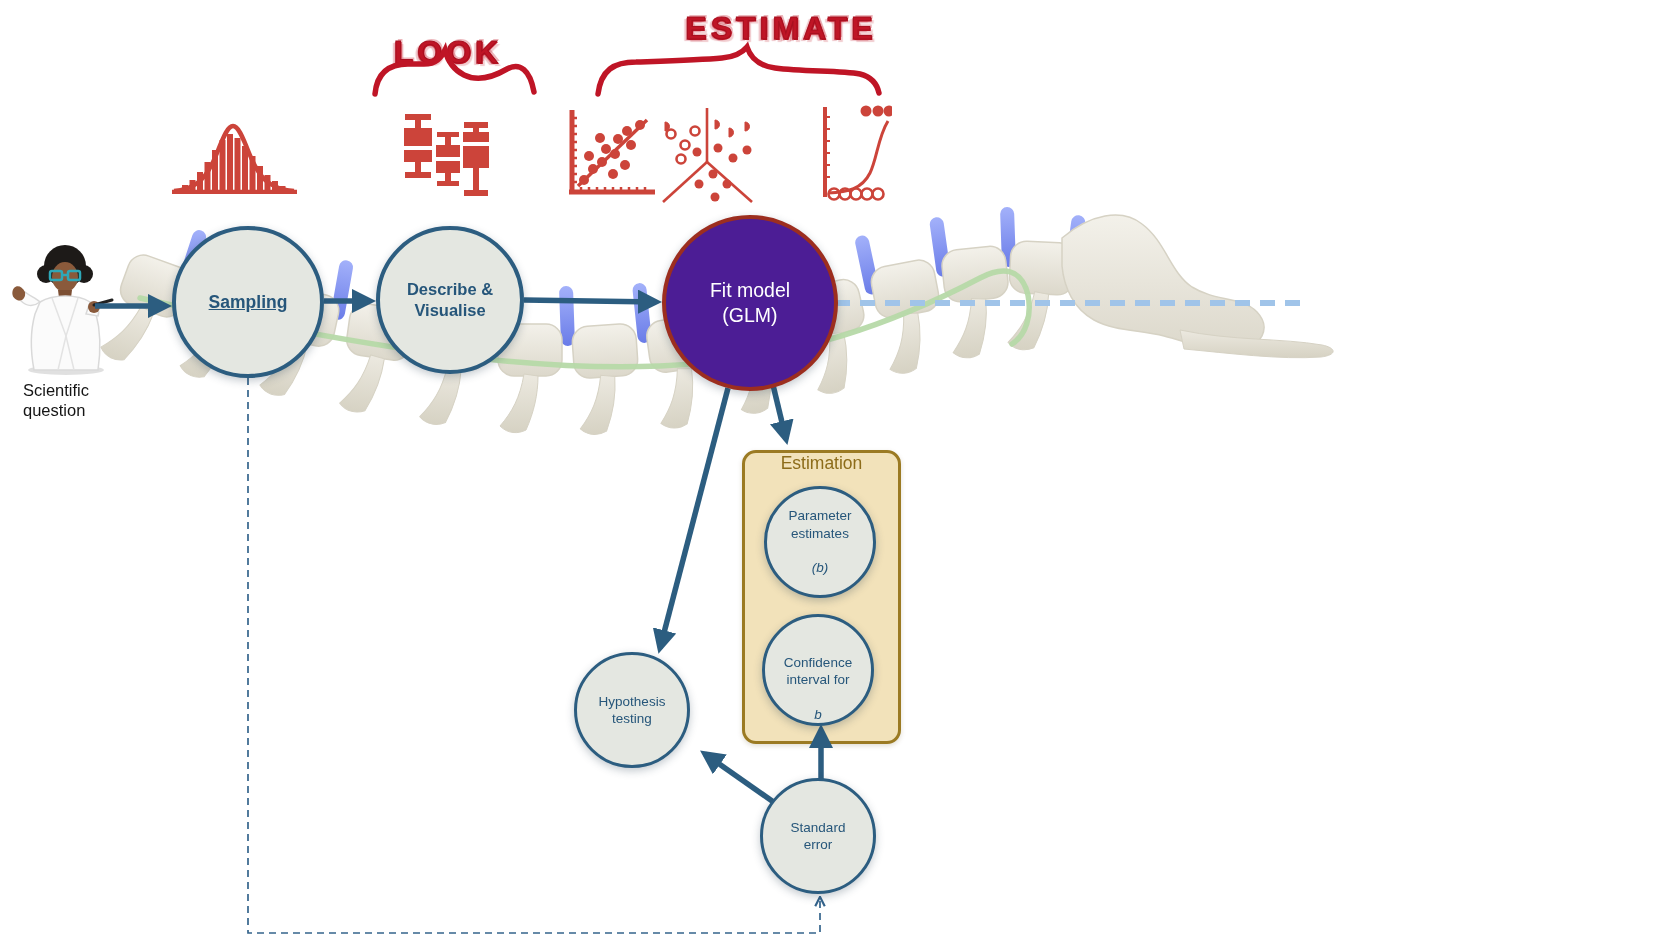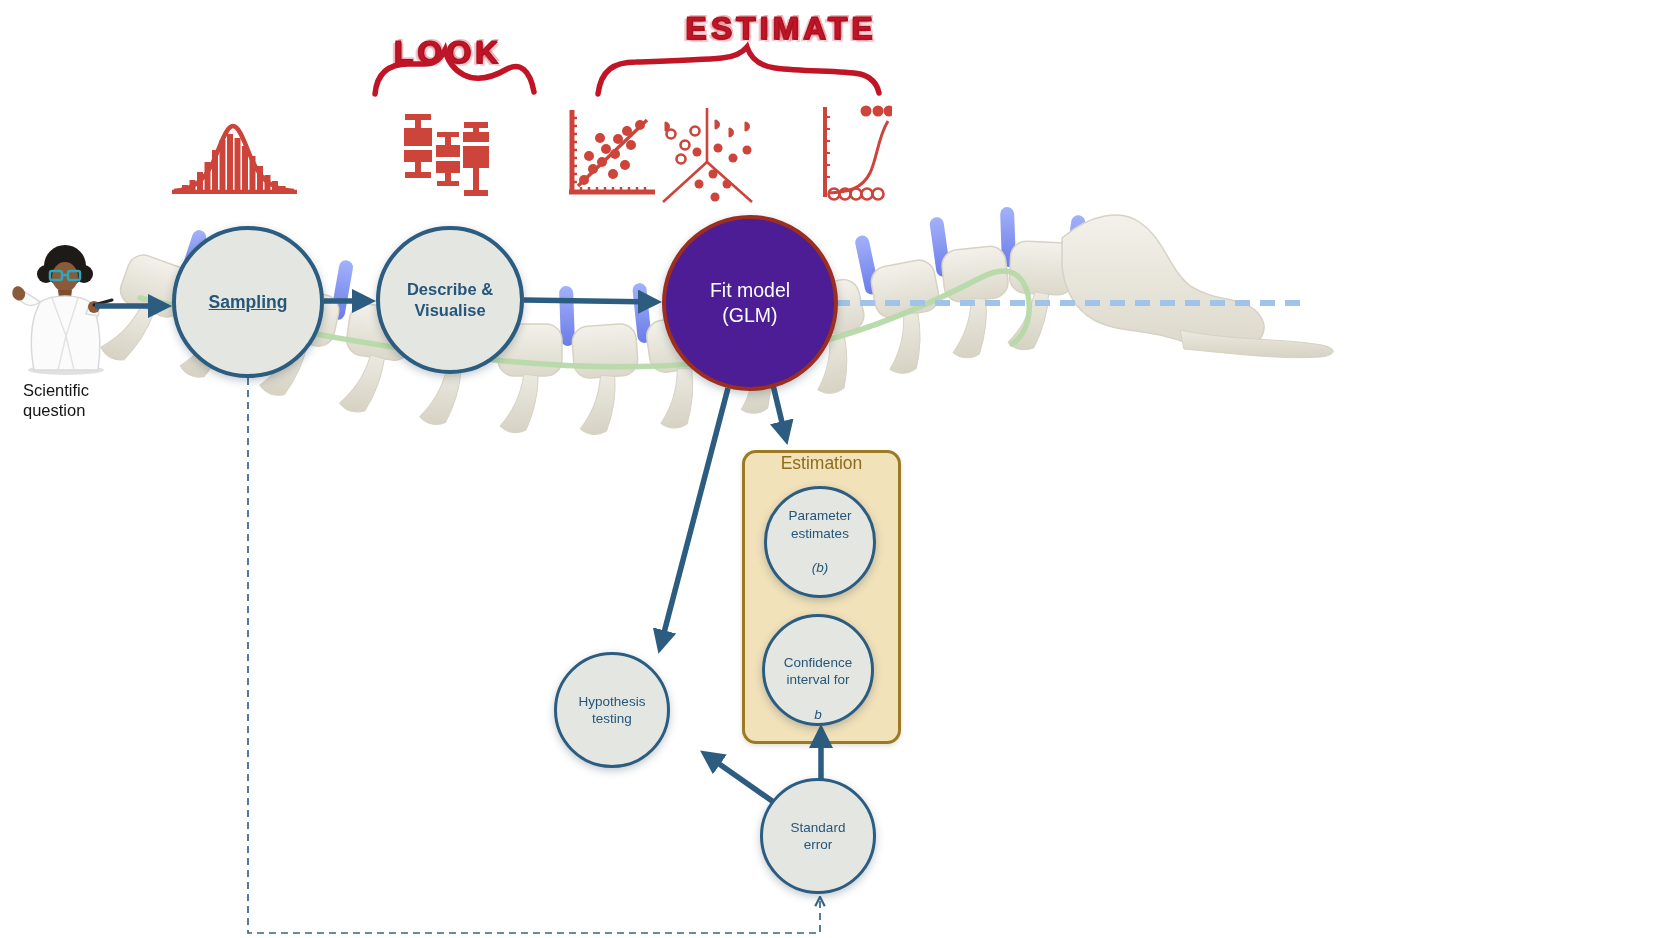--- a/index.html
+++ b/index.html
@@ -322,21 +322,21 @@
 estimates</span><br>
     <span style="font-style:italic;">(b)</span></div>
 </div>
 
 <div class="node small" style="left:762px;top:614px;width:106px;height:106px;border-width:3px;align-items:flex-end;">
   <div class="node-label"><span>Confidence
 interval for</span><br>
     <span style="font-style:italic;">b</span></div>
 </div>
 
-<div class="node small" style="left:554px;top:652px;width:110px;height:110px;border-width:3px;align-items:center;">
+<div class="node small" style="left:574px;top:652px;width:110px;height:110px;border-width:3px;align-items:center;">
   <div class="node-label">Hypothesis
 testing</div>
 </div>
 
 <div class="node small" style="left:760px;top:778px;width:110px;height:110px;border-width:3px;">
   <div class="node-label">Standard
 error</div>
 </div>
 
 </body></html>

